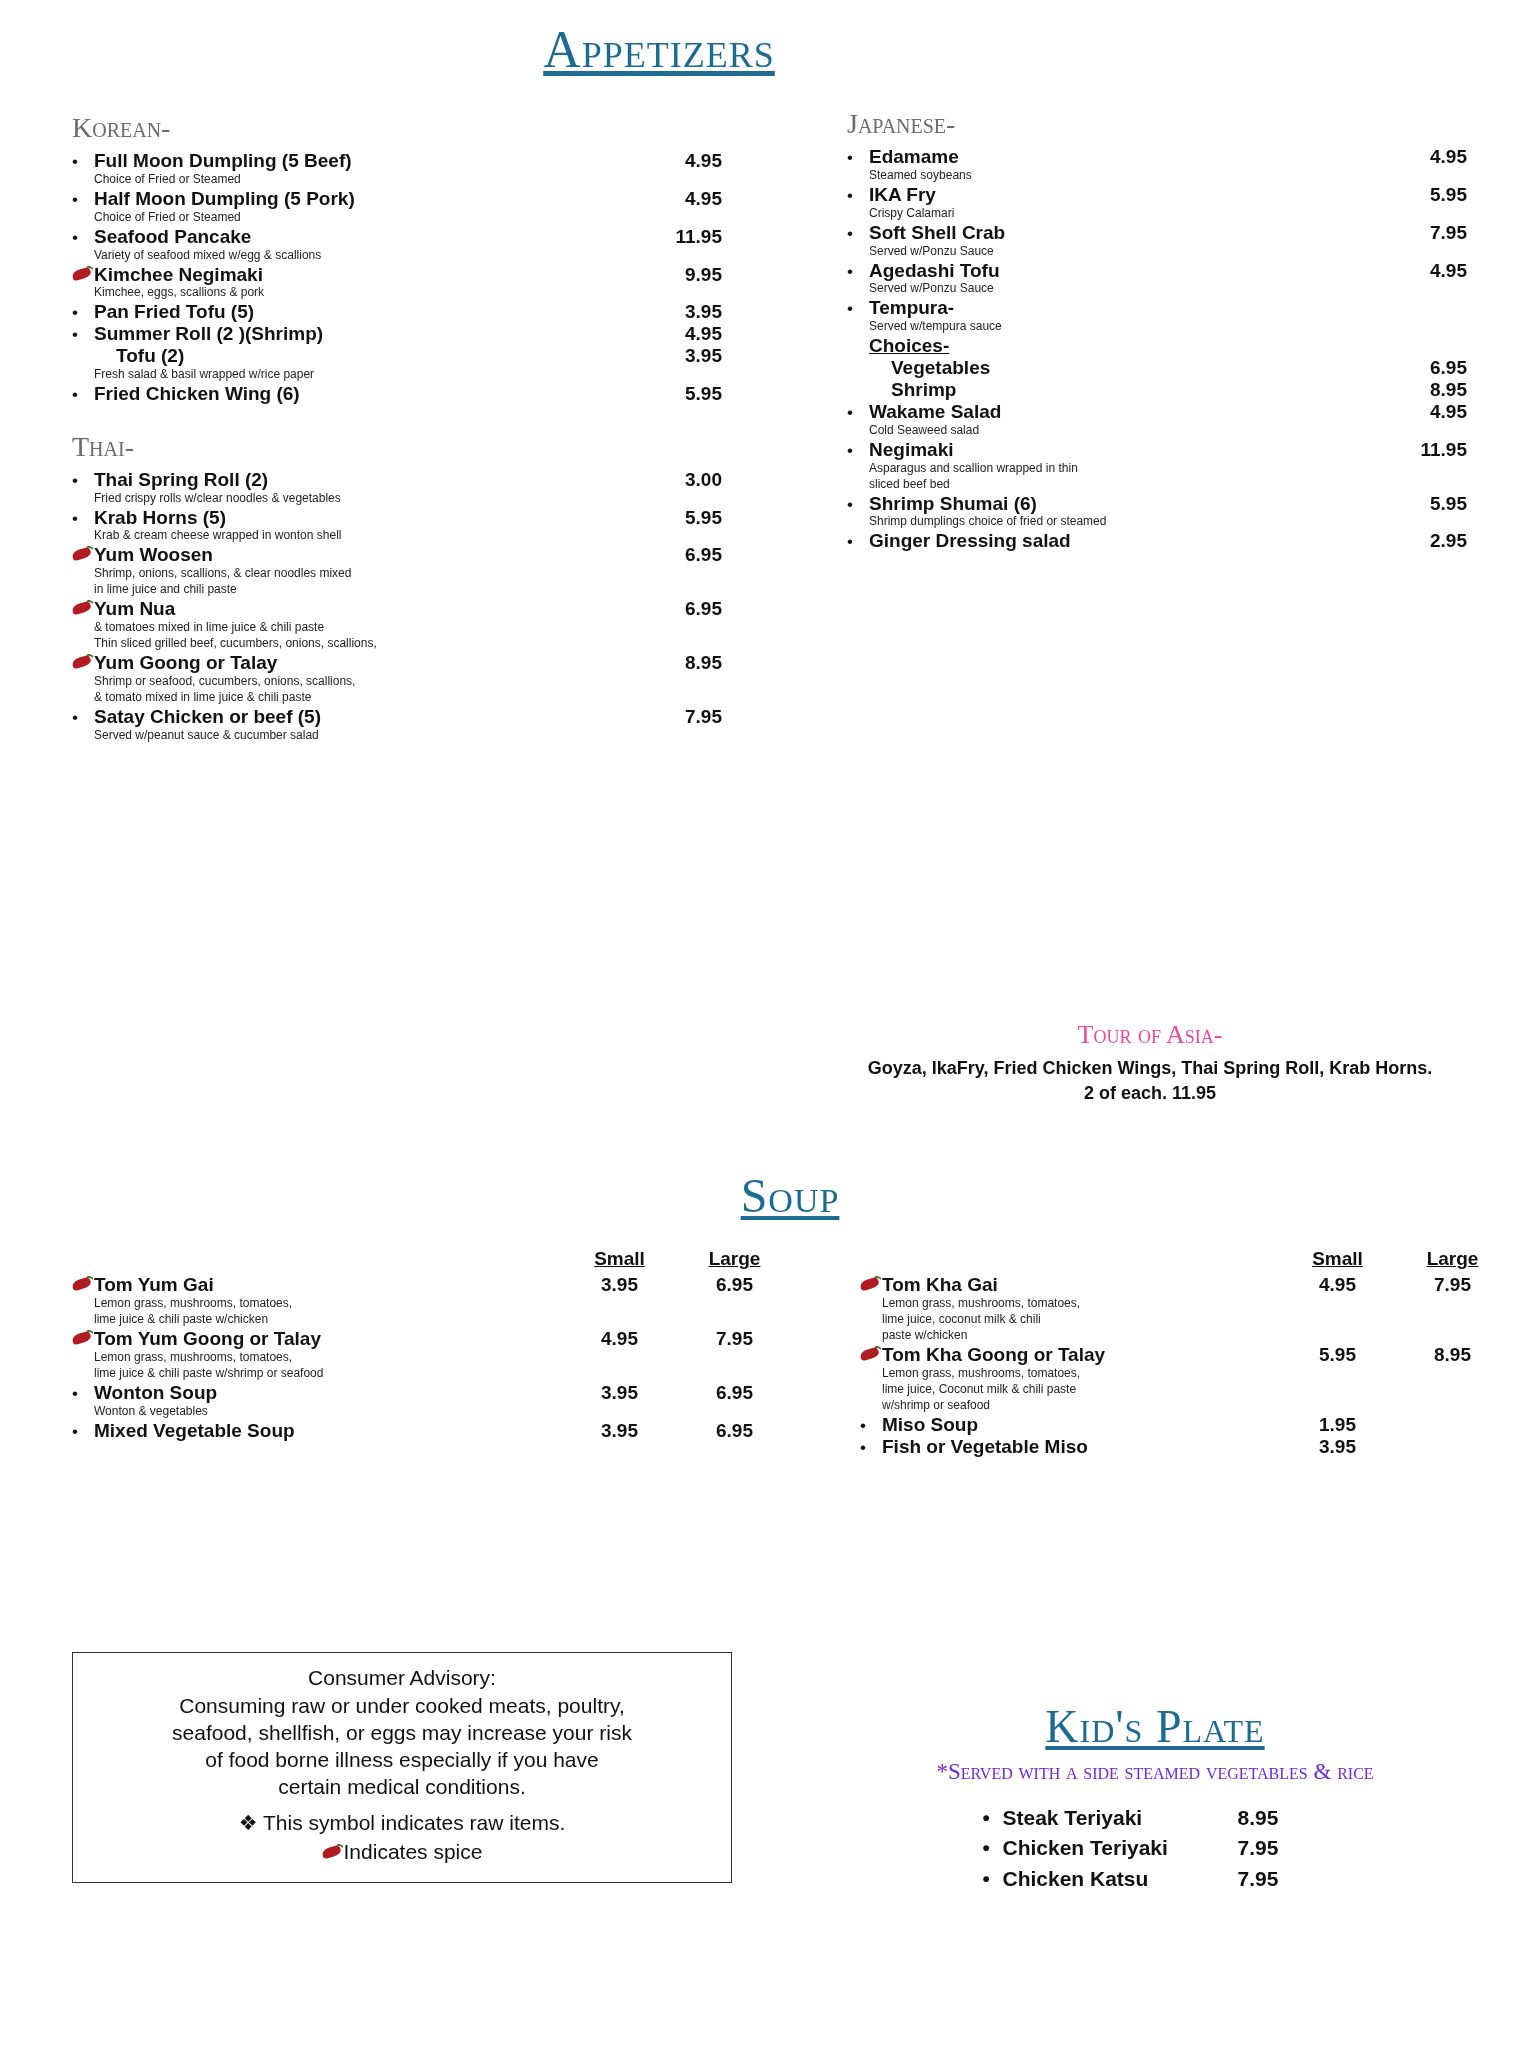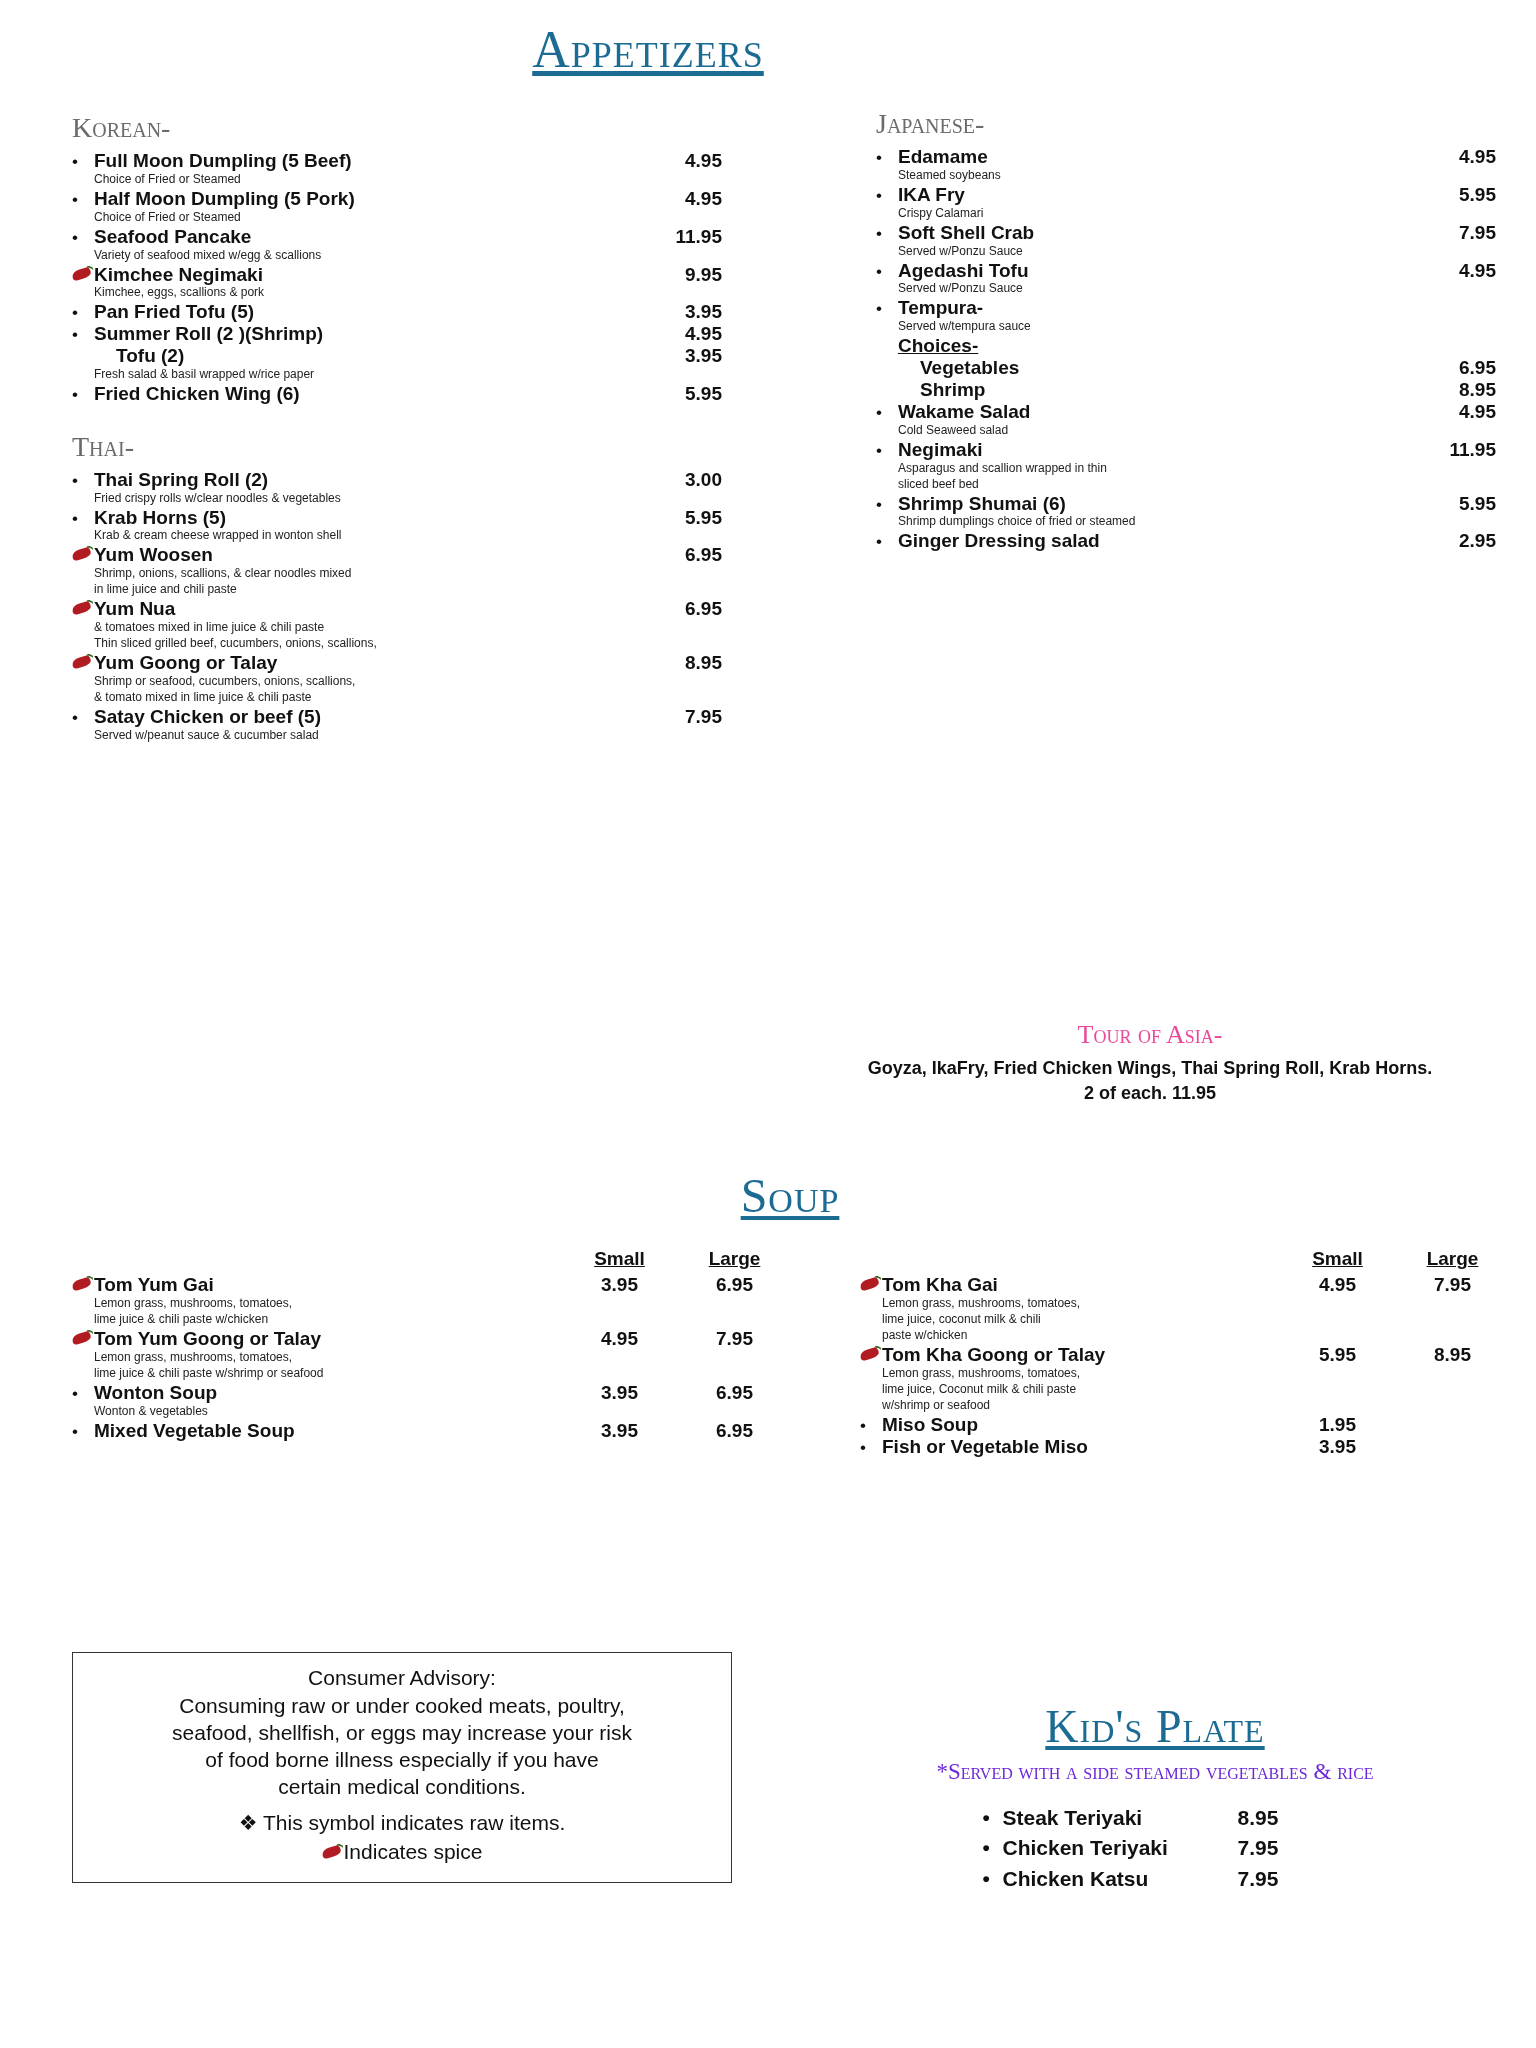--- a/index.html
+++ b/index.html
@@ -107,25 +107,25 @@
 
   
   .col-left {
     position: absolute;
     left: 72px;
     top: 112px;
     width: 650px;
   }
   .col-right {
     position: absolute;
-    left: 876px;
+    left: 847px;
     top: 108px;
     width: 620px;
   }
-  .appetizers-title-wrap { position: absolute; left:0; top: 20px; width: 1296px; }
+  .appetizers-title-wrap { position: absolute; left:11px; top: 20px; width: 1296px; }
 
   
   .col-left .price { min-width: 90px; }
   .col-right .price { min-width: 90px; }
 
   
   .tour {
     position: absolute;
     left: 790px;
     top: 1020px;

